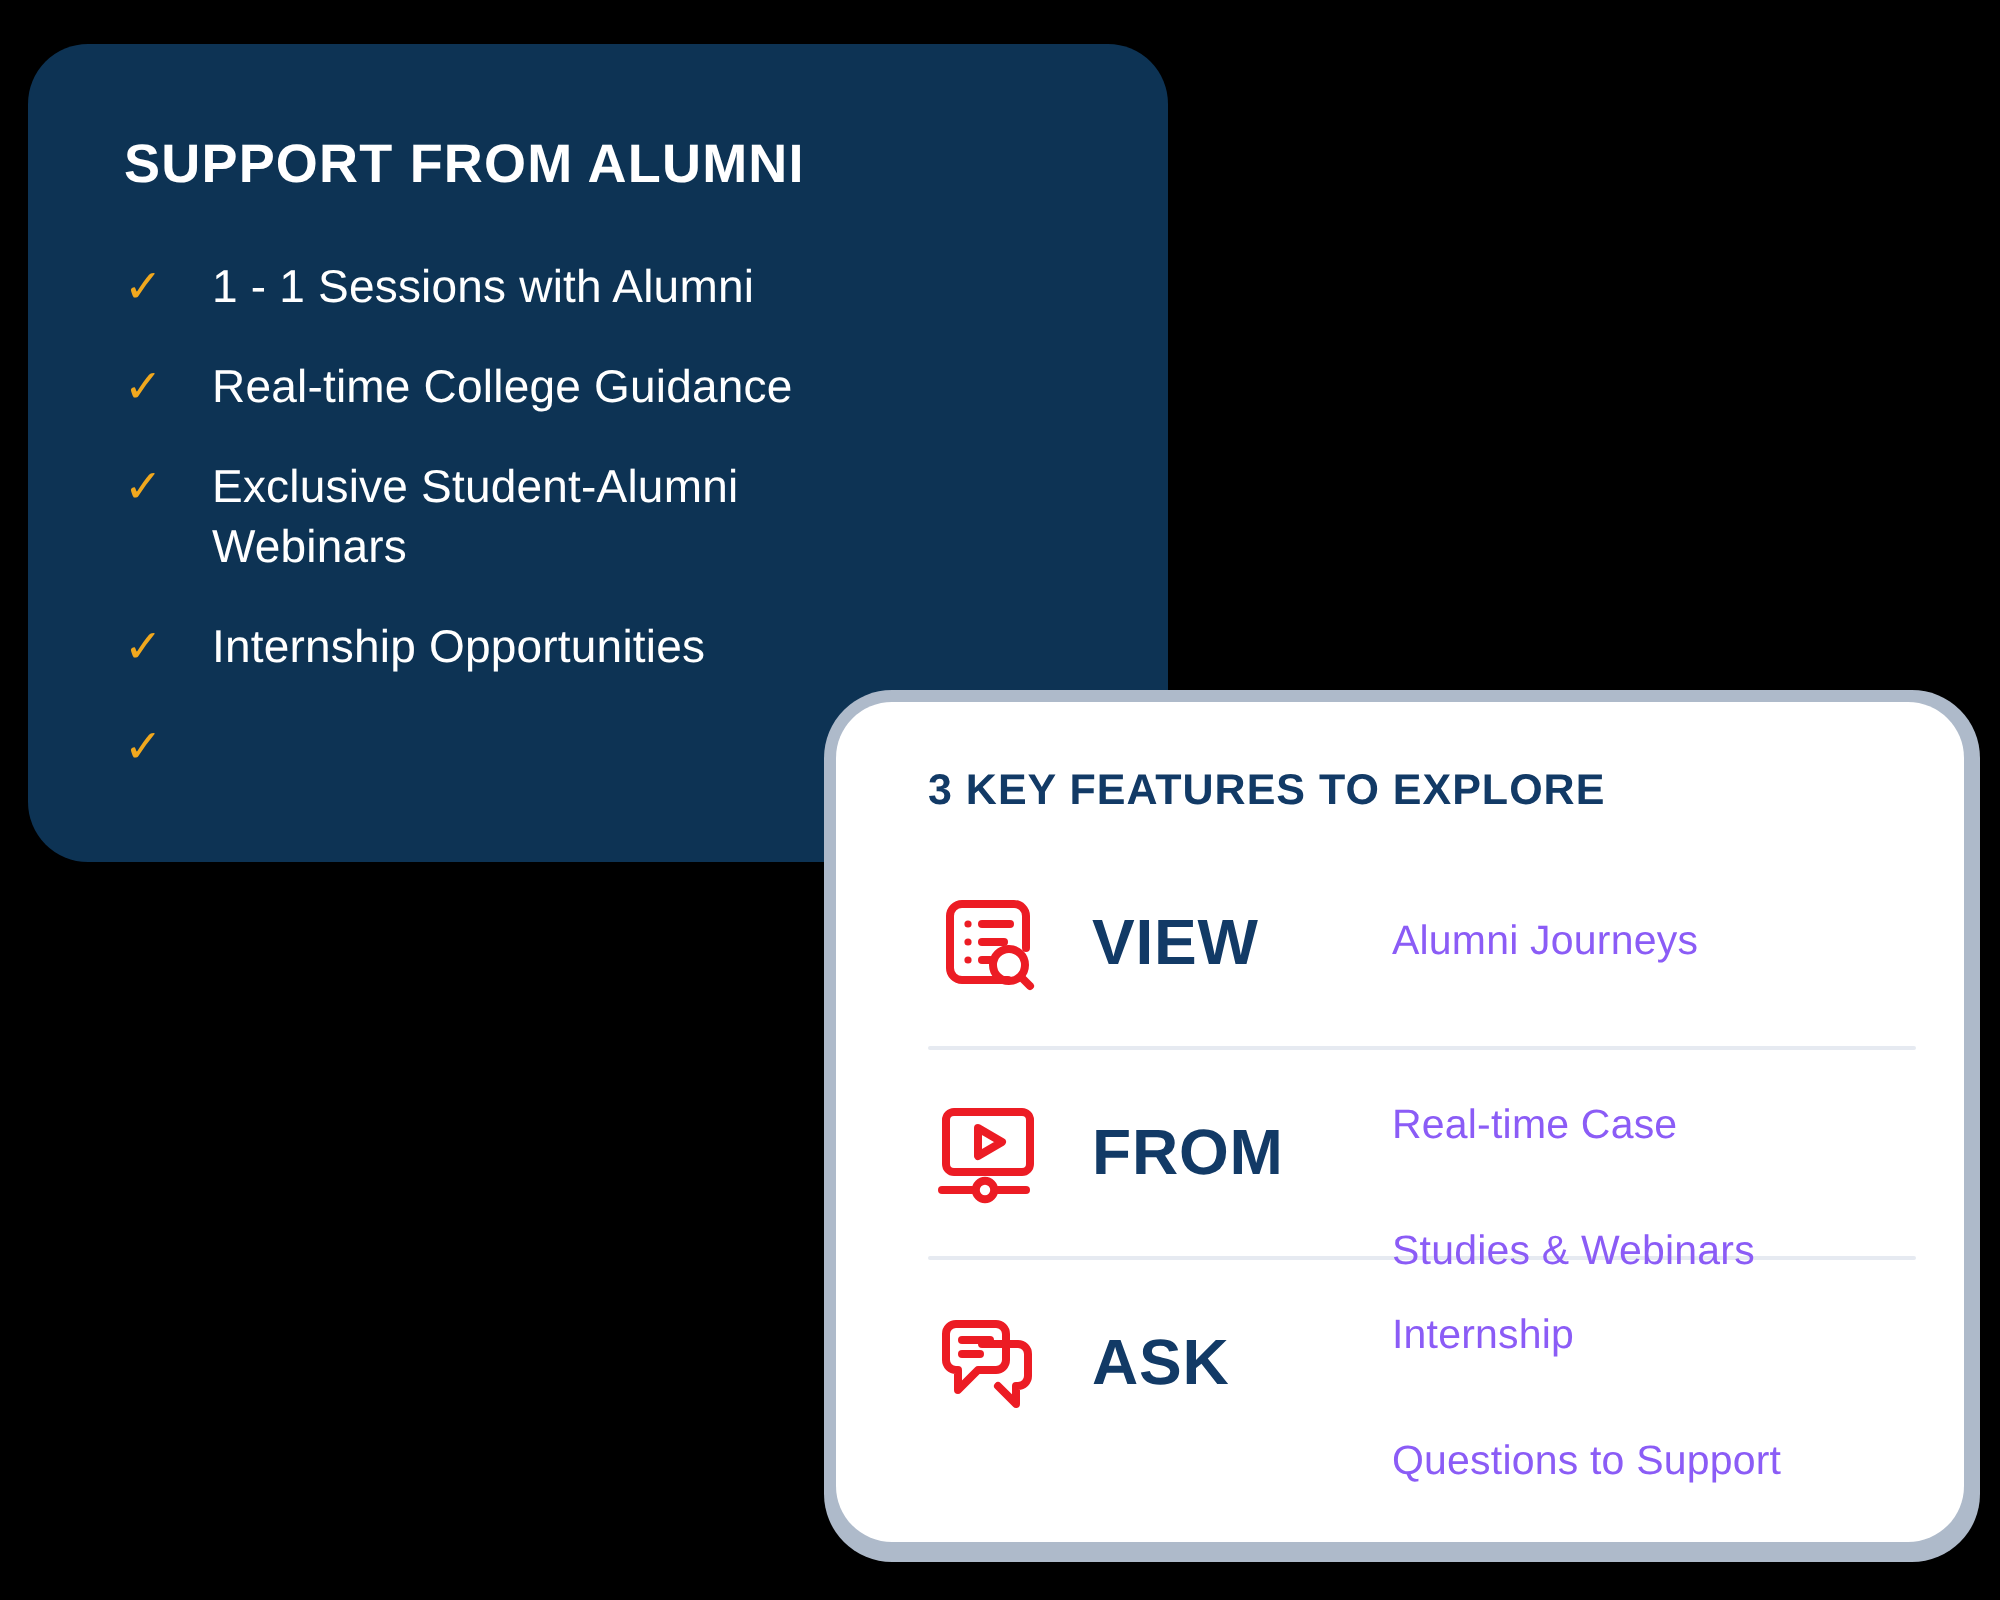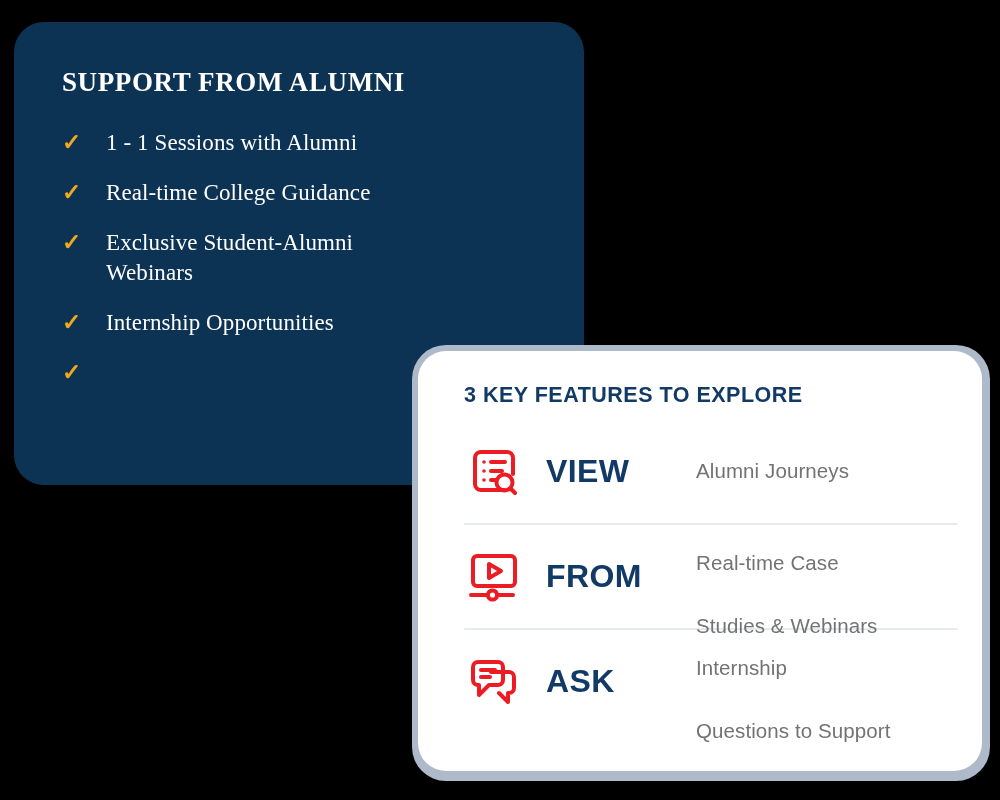--- a/index.html
+++ b/index.html
@@ -6,23 +6,23 @@
   body{
     width:1000px;height:800px;
     background:#000000;
     font-family:"Liberation Sans","DejaVu Sans",sans-serif;
     overflow:hidden;position:relative;
   }
   #stage{position:absolute;inset:0;width:1000px;height:800px;}
 
   
   .navy-card{
-    position:absolute;left:14px;top:22px;width:570px;height:463px;
+    position:absolute;left:14px;top:22px;width:570px;height:409px;
     background:#0D3354;border-radius:30px;
-    box-sizing:border-box;padding:46px 40px 0 48px;font-family:Liberation Serif, serif;
+    box-sizing:border-box;padding:46px 40px 0 48px;
   }
   .navy-title{
     color:#FFFFFF;font-size:27px;font-weight:700;
     letter-spacing:0.6px;line-height:1.1;margin:0 0 30px 0;
     white-space:nowrap;
   }
   .check-list{list-style:none;margin:0;padding:0;}
   .check-item{
     display:flex;align-items:flex-start;
     margin-bottom:20px;
@@ -68,21 +68,21 @@
     display:flex;align-items:center;justify-content:center;
   }
   .feature-icon svg{display:block;}
   .feature-label{
     flex:0 0 auto;width:150px;
     color:#123A66;font-size:32px;font-weight:800;
     letter-spacing:0.4px;
   }
   .feature-desc{
     flex:1 1 auto;
-    color:#737373;font-size:20.5px;font-weight:400;
+    color:#8b5cf6;font-size:20.5px;font-weight:400;
     line-height:1.27;letter-spacing:0.1px;
   }
   .feature-desc .l2{display:block;margin-top:36px;}
 </style>
 </head>
 <body>
 
 <div id="stage">
 
   <section class="navy-card">

